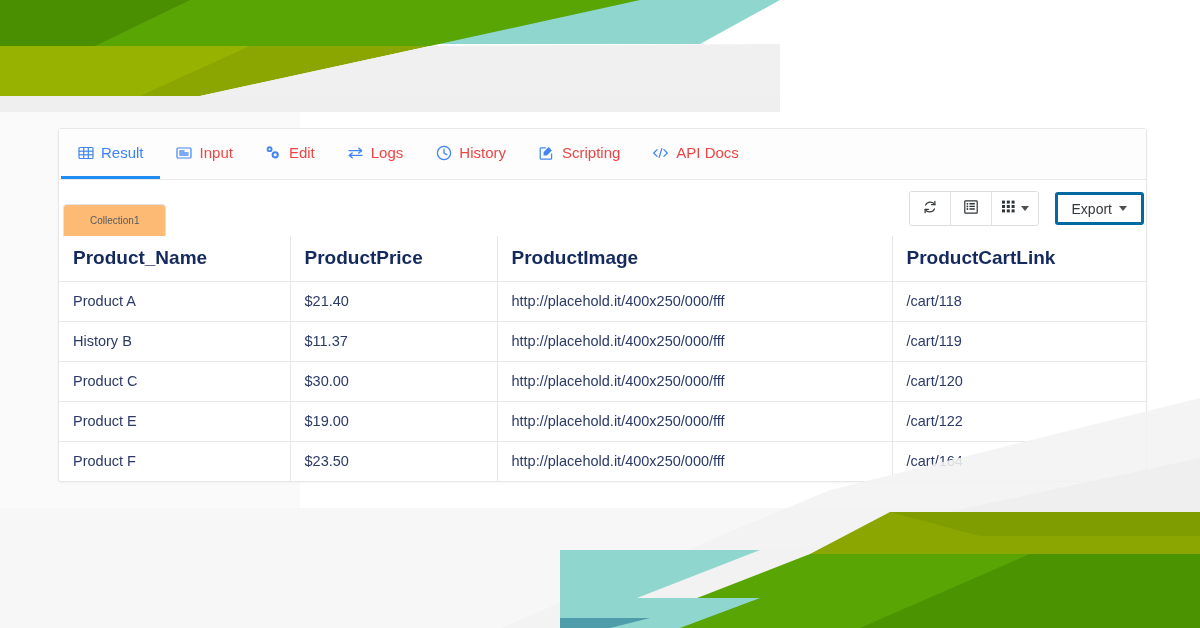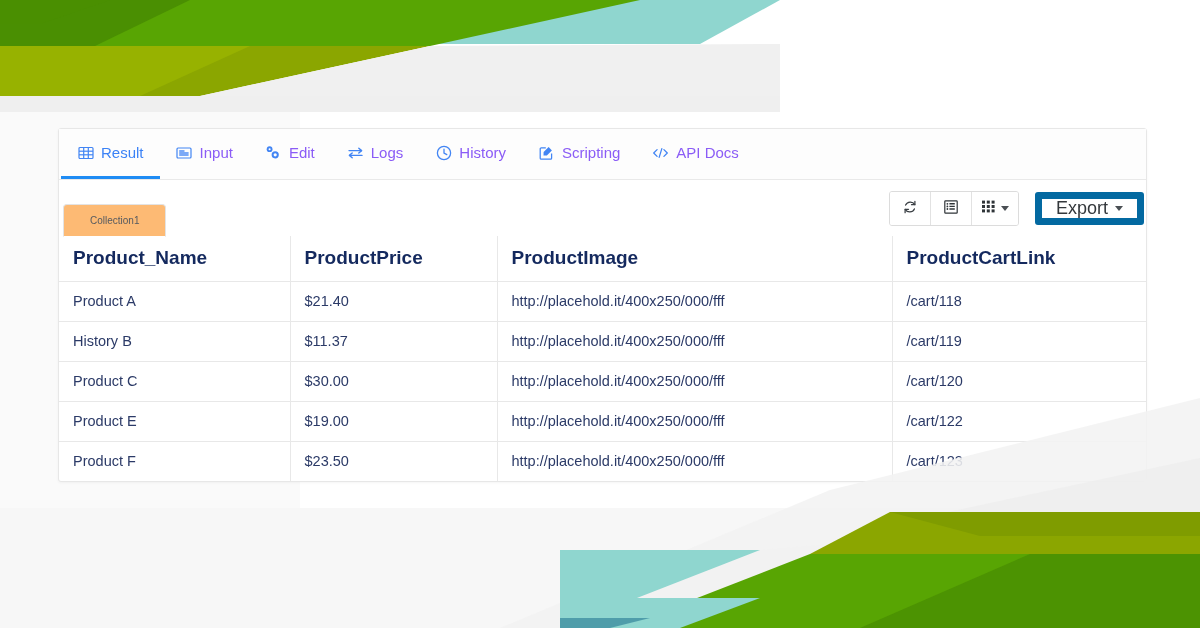--- a/index.html
+++ b/index.html
@@ -82,21 +82,21 @@
     border-bottom: 1px solid #e9e9e9;
     padding-left: 2px;
     background: #fdfdfd;
   }
   .tab {
     display: flex;
     align-items: center;
     gap: 7px;
     padding: 0 16px;
     font-size: 15px;
-    color: #8b5cf6;
+    color: #ef4444;
     cursor: pointer;
     position: relative;
     white-space: nowrap;
     border-bottom: 3px solid transparent;
   }
   .tab.active {
     color: #3b82f6;
     border-bottom-color: #1f8cf4;
     font-weight: 400;
   }
@@ -165,24 +165,24 @@
     color: #3a3f44;
     cursor: pointer;
   }
   .btn-group .gbtn:last-child { border-right: none; }
   .btn-export {
     display: flex;
     align-items: center;
     gap: 7px;
     height: 33px;
     padding: 0 14px;
-    border: 7px solid #0369a1;
+    border: 3px solid #0369a1;
     border-radius: 3px;
     background: #fff;
-    font-size: 18px;
+    font-size: 14px;
     color: #34383c;
     cursor: pointer;
     white-space: nowrap;
   }
   .caret {
     width: 0; height: 0;
     border-left: 4.5px solid transparent;
     border-right: 4.5px solid transparent;
     border-top: 5px solid #4a4f54;
     display: inline-block;
@@ -427,21 +427,21 @@
         <tr>
           <td>Product E</td>
           <td>$19.00</td>
           <td>http://placehold.it/400x250/000/fff</td>
           <td>/cart/122</td>
         </tr>
         <tr>
           <td>Product F</td>
           <td>$23.50</td>
           <td>http://placehold.it/400x250/000/fff</td>
-          <td>/cart/123</td>
+          <td>/cart/164</td>
         </tr>
       </tbody>
     </table>
   </div>
 
 </div>
 
 <svg class="deco-wash" viewBox="0 0 700 230" preserveAspectRatio="none">
   <polygon points="700,0 700,230 0,230 330,92" fill="#f2f2f2" opacity="0.88"></polygon>
   <polygon points="700,60 700,230 150,230 430,118" fill="#eeeeee" opacity="0.8"></polygon>

